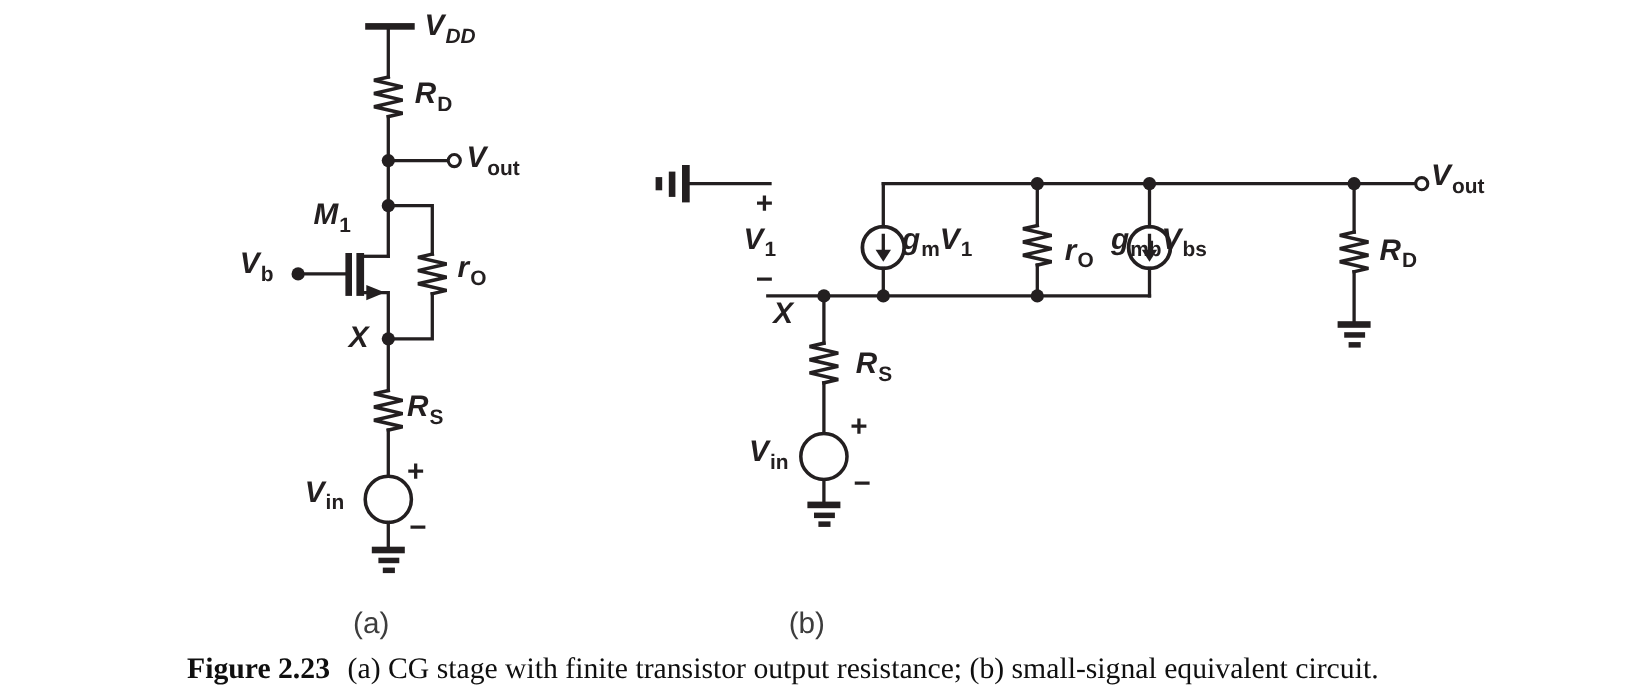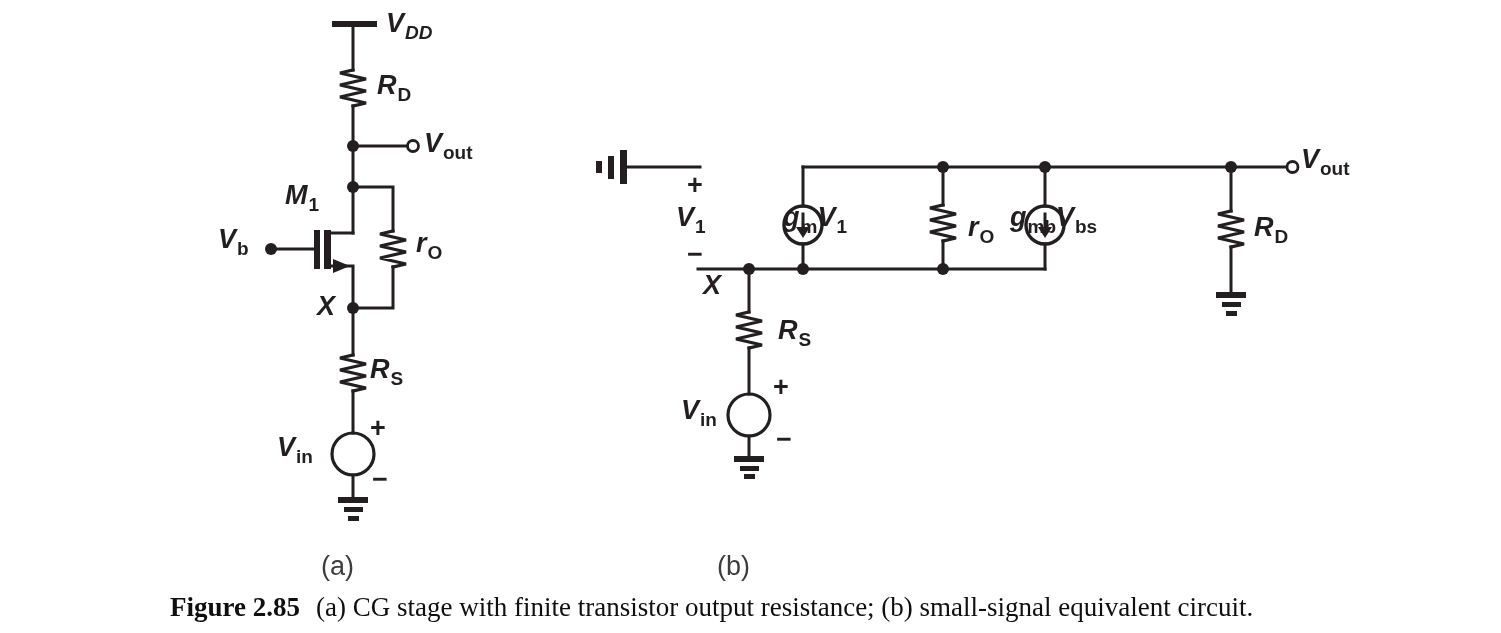--- a/index.html
+++ b/index.html
@@ -154,31 +154,31 @@
   <div class="lbl" style="left:370px; top:356px"><span>R</span><span class="sub">S</span></div>
   <div class="sign" style="left:370px; top:415px">+</div>
   <div class="lbl" style="left:277px; top:434px"><span>V</span><span class="sub">in</span></div>
   <div class="sign" style="left:372px; top:466px">−</div>
 
   <div class="sign" style="left:687px; top:172px">+</div>
   <div class="lbl" style="left:676px; top:204px"><span>V</span><span class="sub">1</span></div>
   <div class="sign" style="left:687px; top:241px">−</div>
   <div class="lbl" style="left:703px; top:272px">X</div>
 
-  <div class="lbl" style="left:783px; top:204px"><span>g</span><span class="sub">m</span><span>V</span><span class="sub">1</span></div>
+  <div class="lbl" style="left:820px; top:204px"><span>g</span><span class="sub">m</span><span>V</span><span class="sub">1</span></div>
   <div class="lbl" style="left:968px; top:214px"><span>r</span><span class="sub">O</span></div>
   <div class="lbl" style="left:1010px; top:204px"><span>g</span><span class="sub">mb</span><span>V</span><span class="sub">bs</span></div>
   <div class="lbl" style="left:1254px; top:214px"><span>R</span><span class="sub">D</span></div>
   <div class="lbl" style="left:1301px; top:146px"><span>V</span><span class="sub">out</span></div>
 
   <div class="lbl" style="left:778px; top:317px"><span>R</span><span class="sub">S</span></div>
   <div class="sign" style="left:773px; top:374px">+</div>
   <div class="lbl" style="left:681px; top:397px"><span>V</span><span class="sub">in</span></div>
   <div class="sign" style="left:776px; top:426px">−</div>
 
   <div class="panel-label" style="left:321px; top:553px">(a)</div>
   <div class="panel-label" style="left:717px; top:553px">(b)</div>
 
   <div class="caption">
-    <span class="cap-bold">Figure 2.85</span><span>(a) CG stage with finite transistor output resistance; (b) small-signal equivalent circuit.</span>
+    <span class="cap-bold">Figure 2.23</span><span>(a) CG stage with finite transistor output resistance; (b) small-signal equivalent circuit.</span>
   </div>
 
 </div>
 
 </body></html>

